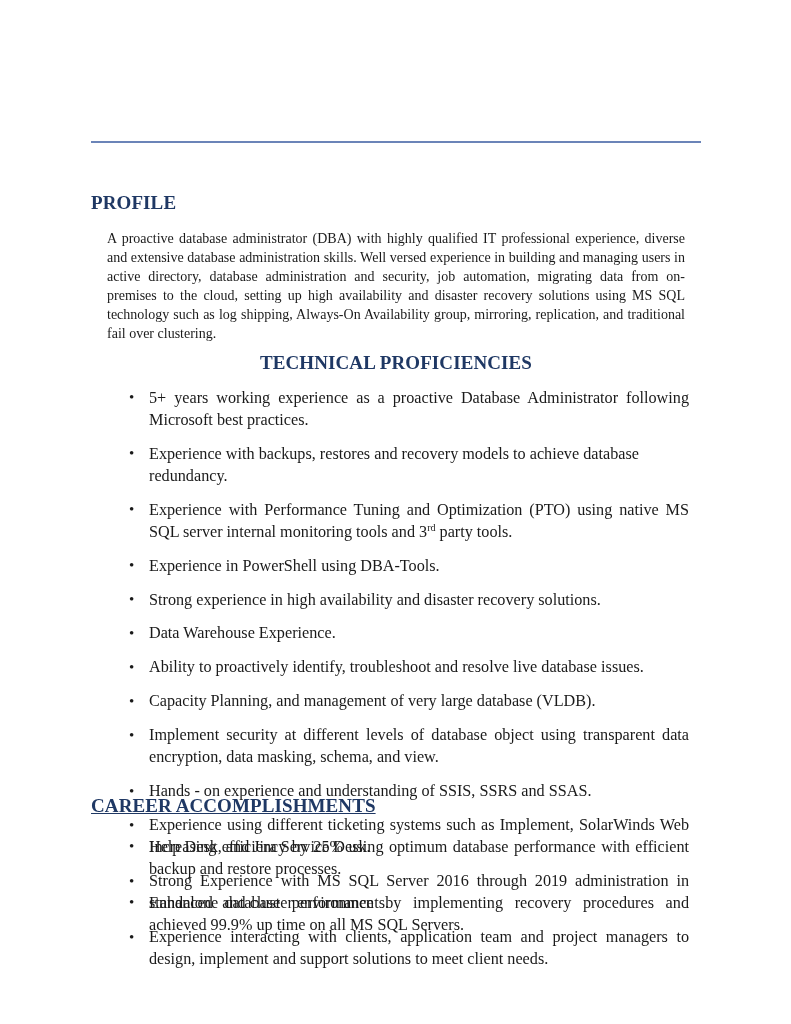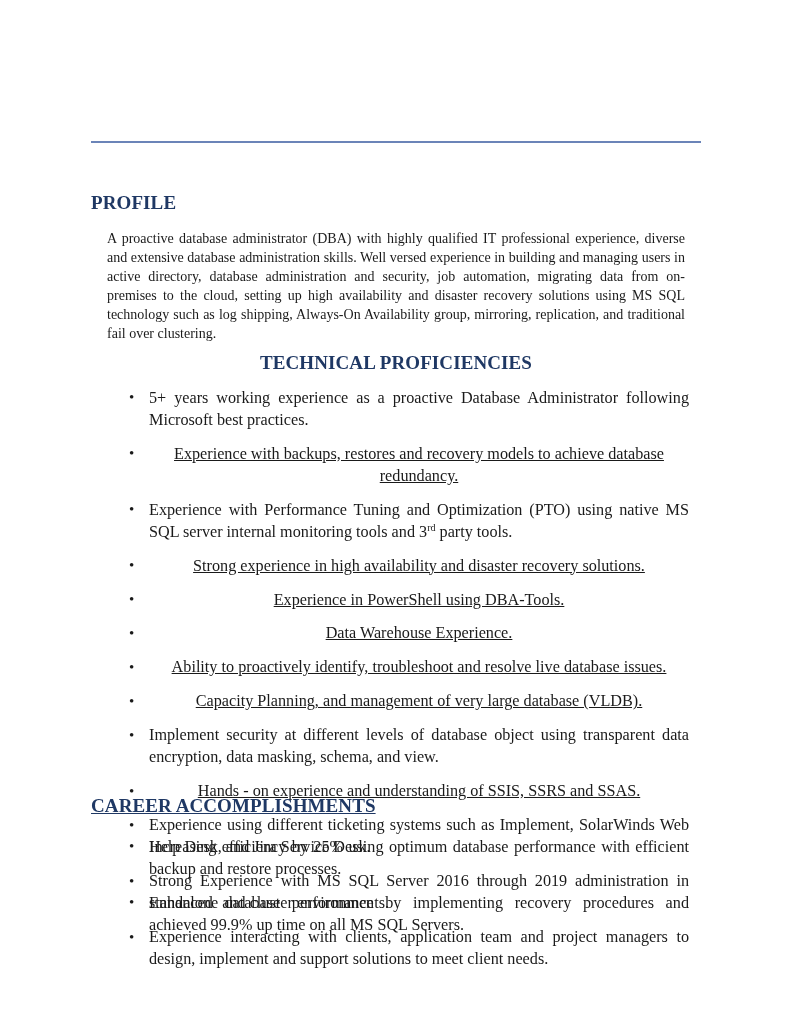--- a/index.html
+++ b/index.html
@@ -78,22 +78,21 @@
     content: "\2022";
     position: absolute;
     left: 26px;
     top: -0.5px;
     font-size: 15px;
     line-height: 1.355;
     color: #1a1a1a;
   }
 
   ul.bullets > li.nojustify {
-    text-align: center;
-    text-decoration: underline;
+    text-align: left;
   }
 
   sup {
     font-size: 0.62em;
     vertical-align: super;
     line-height: 0;
   }
 
   
   #profile-section   { top: 192px; }
@@ -116,22 +115,22 @@
   </div>
 
   <div class="section" id="tech-section">
     <h2 class="section-heading" id="tech-heading">TECHNICAL PROFICIENCIES</h2>
     <ul class="bullets">
       <li>5+ years working experience as a proactive Database Administrator following Microsoft best practices.</li>
       <li class="nojustify">Experience with backups, restores and recovery models to achieve database redundancy.</li>
       <li>
         <span>Experience with Performance Tuning and Optimization (PTO) using native MS SQL server internal monitoring tools and 3</span><sup>rd</sup><span> party tools.</span>
       </li>
+      <li class="nojustify">Experience in PowerShell using DBA-Tools.</li>
       <li class="nojustify">Strong experience in high availability and disaster recovery solutions.</li>
-      <li class="nojustify">Experience in PowerShell using DBA-Tools.</li>
       <li class="nojustify">Data Warehouse Experience.</li>
       <li class="nojustify">Ability to proactively identify, troubleshoot and resolve live database issues.</li>
       <li class="nojustify">Capacity Planning, and management of very large database (VLDB).</li>
       <li>Implement security at different levels of database object using transparent data encryption, data masking, schema, and view.</li>
       <li class="nojustify">Hands - on experience and understanding of SSIS, SSRS and SSAS.</li>
       <li>Experience using different ticketing systems such as Implement, SolarWinds Web Help Desk, and Jira Service Desk.</li>
       <li>Strong Experience with MS SQL Server 2016 through 2019 administration in standalone and cluster environments.</li>
       <li>Experience interacting with clients, application team and project managers to design, implement and support solutions to meet client needs.</li>
     </ul>
   </div>

